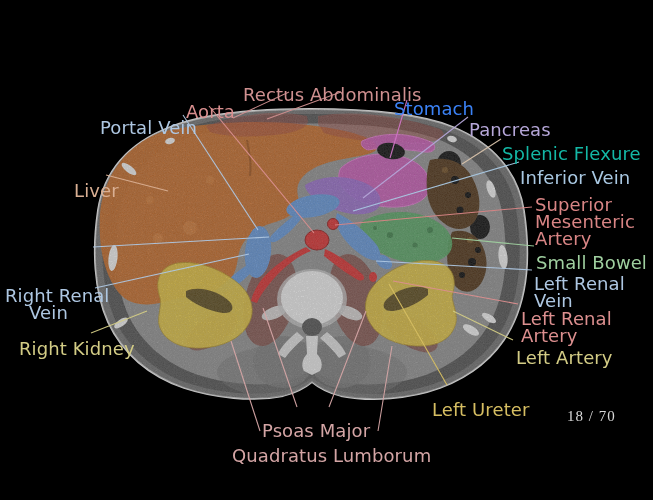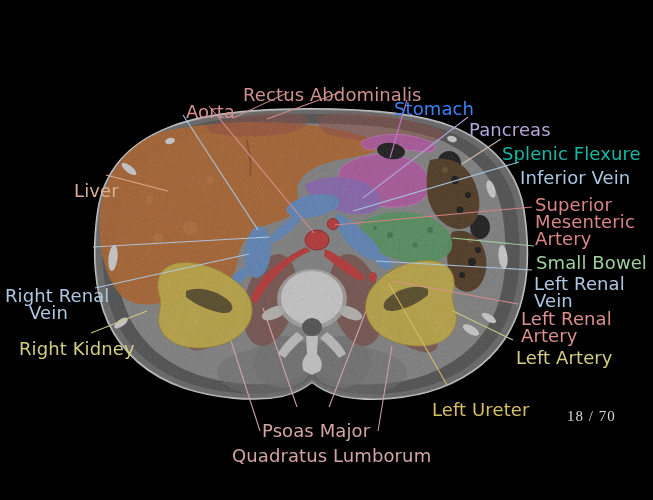--- a/index.html
+++ b/index.html
@@ -186,20 +186,21 @@
       <path d="M 93,247 L 269,237" stroke="#aec7e2"></path>
       <path d="M 95,288 L 249,254" stroke="#aec7e2"></path>
       <path d="M 91,333 L 147,311" stroke="#d3cc85"></path>
       <path d="M 297,407 L 263,308 M 329,407 L 366,311" stroke="#d4a5a5"></path>
       <path d="M 260,431 L 231,341 M 378,431 L 392,346" stroke="#d4a5a5"></path>
     </g>
   </svg>
 
   <div class="lbl" style="left: 74px; top: 166px; color: rgb(217, 175, 147);"><span>Liver</span></div>
 
+  <div class="lbl align-right" style="left: 100px; top: 103px; width: 82px; color: rgb(174, 199, 226);"><span>Portal Vein</span></div>
 
   <div class="lbl" style="left: 186px; top: 87px; color: rgb(217, 143, 143);"><span>Aorta</span></div>
 
   <div class="lbl" style="left: 243px; top: 70px; color: rgb(207, 144, 144);"><span>Rectus Abdominalis</span></div>
 
   <div class="lbl" style="left: 394px; top: 84px; color: #3b82f6;"><span>Stomach</span></div>
 
   <div class="lbl" style="left: 469px; top: 105px; color: rgb(181, 166, 216);"><span>Pancreas</span></div>
 
   <div class="lbl" style="left: 502px; top: 129px; color: #14b8a6; text-align: center;"><span>Splenic Flexure</span></div>

